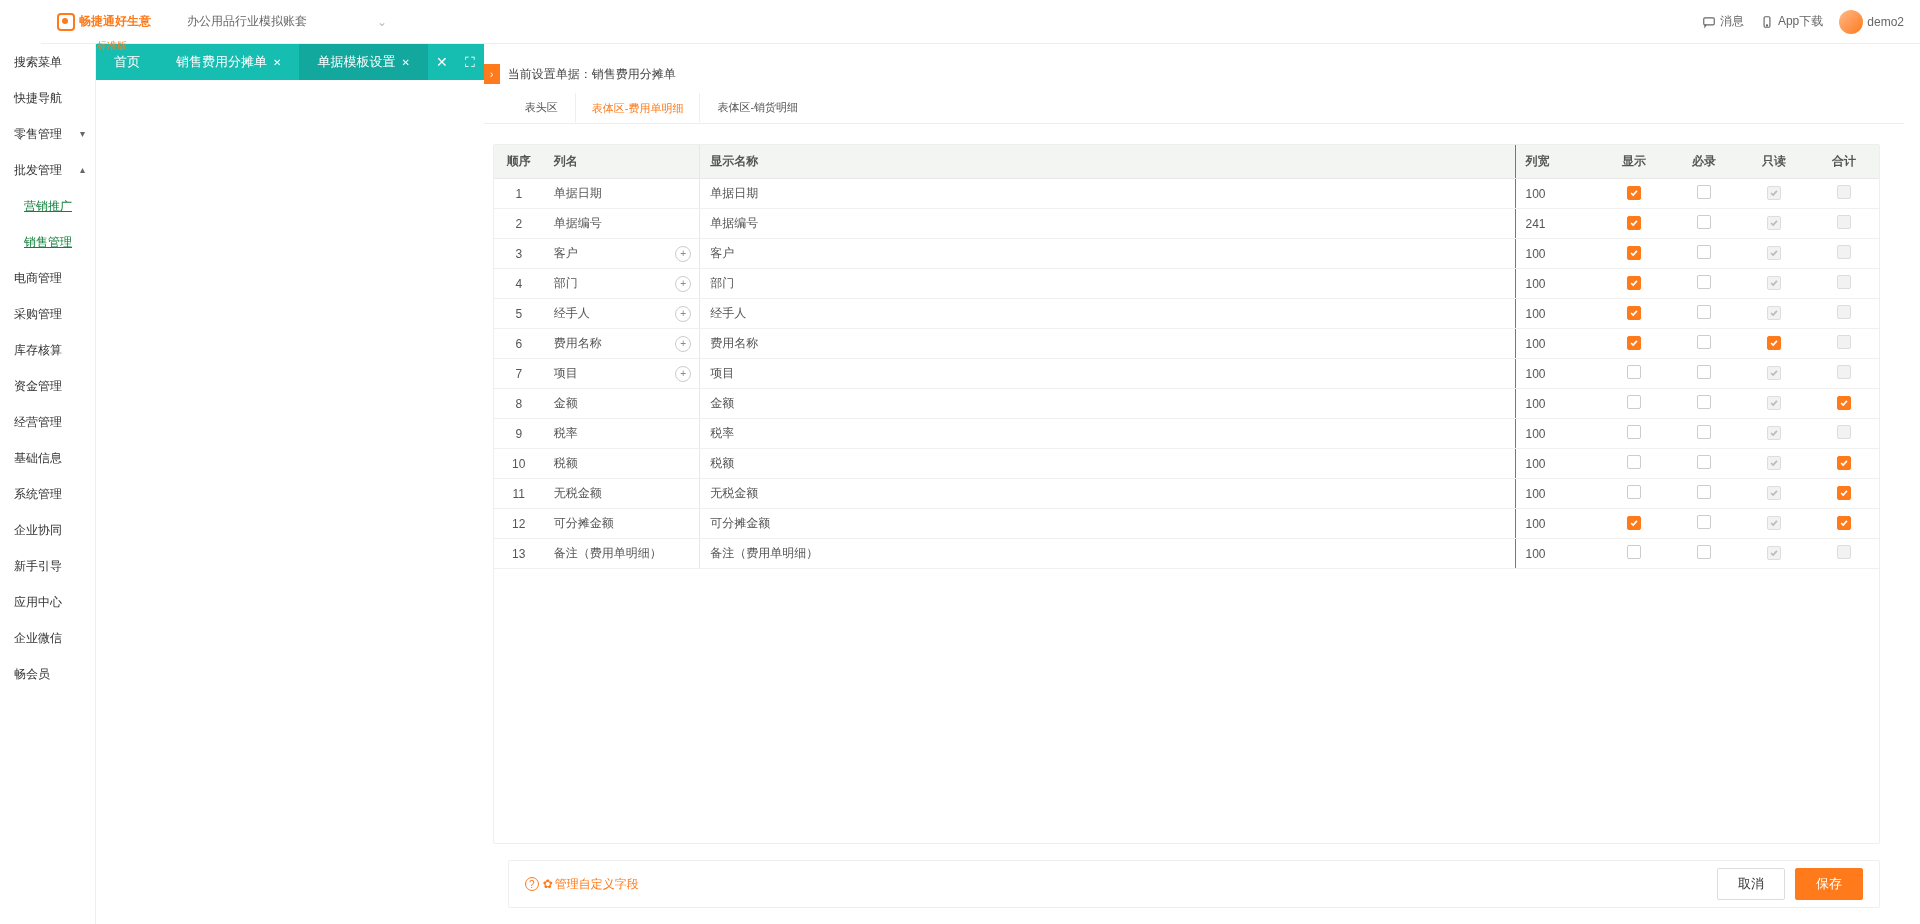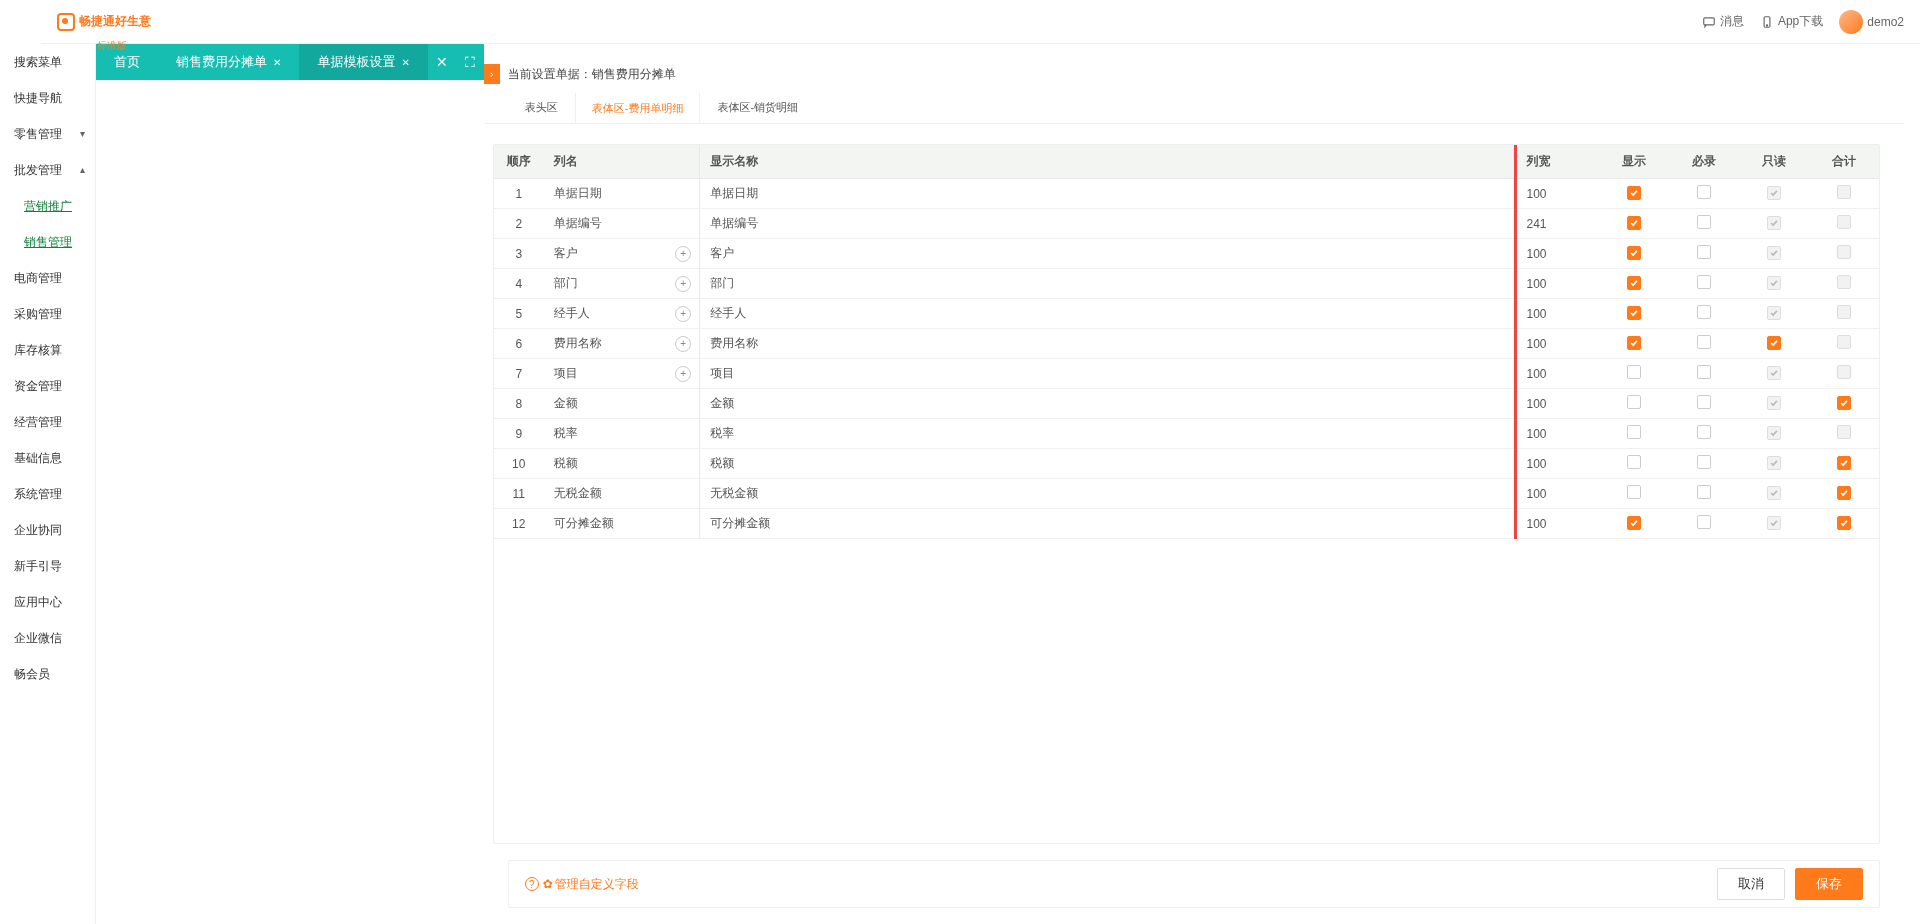--- a/index.html
+++ b/index.html
@@ -37,21 +37,21 @@
 .subtabs { display:flex; padding-left: 24px; border-bottom: 1px solid #eee; height: 32px; }
 .subtab { padding: 0 16px; height:100%; display:flex; align-items:center; font-size:11px; color:#555; cursor:pointer; border:1px solid transparent; }
 .subtab.active { color:#ff7a1a; border:1px solid #eee; border-bottom:1px solid #fff; border-top:2px solid #fff; margin-bottom:-1px; background:#fff; }
 
 .table-wrap { margin: 20px 24px 0 9px; border:1px solid #eee; border-radius:2px; flex:1; overflow:auto;}
 table { width:100%; border-collapse: collapse; font-size:12px; }
 th { background: #f3f5f2; text-align:left; padding: 8px 10px; color:#555; font-weight:600; border-bottom:1px solid #e8e8e8; }
 td { padding: 6px 10px; border-bottom:1px solid #f0f0f0; color:#555; height:28px;}
 th.seq, td.seq { width:50px; text-align:center; }
 th.name, td.name { width:156px; position:relative; border-right: 1px solid #e8e8e8;}
-th.disp, td.disp { border-right: 3px solid #ef4444;}
+th.disp, td.disp { border-right: 1px solid #ef4444;}
 th.w, td.w { width:84px; }
 th.cb, td.cb { width:70px; text-align:center; }
 .plus { position:absolute; right:8px; top:50%; transform:translateY(-50%); width:16px; height:16px; border:1px solid #ccc; border-radius:50%; display:flex; align-items:center; justify-content:center; font-size:10px; color:#888; cursor:pointer;}
 .chk { width:14px; height:14px; border:1px solid #ccc; border-radius:2px; display:inline-flex; align-items:center; justify-content:center; background:#fff;}
 .chk.on { background:#ff7a1a; border-color:#ff7a1a; color:#fff; }
 .chk.dis { background:#f2f2f2; border-color:#ddd; }
 .chk svg { width:10px; height:10px; }
 
 .footer { background:#fff; border:1px solid #eee; margin: 16px 24px 16px 24px; height:48px; display:flex; align-items:center; padding:0 16px; border-radius:2px;}
 .footer .link { color:#ff7a1a; cursor:pointer; display:flex; align-items:center; gap:4px;}
@@ -62,20 +62,24 @@
 .icon-msg,.icon-phone{width:14px;height:14px;}
 </style>
 </head>
 <body>
 
 <div class="topbar">
   <div class="logo" style="position:relative;">
     <span class="logo-icon"></span>
     <span class="logo-text">畅捷通好生意</span>
     <span class="logo-sub">标准版</span>
+  </div>
+  <div class="account-sel">
+    <span>办公用品行业模拟账套</span>
+    <span style="margin-left:70px;color:#bbb;">⌄</span>
   </div>
   <div class="top-right">
     <div class="itm">
       <svg class="icon-msg" viewBox="0 0 24 24" fill="none" stroke="#666" stroke-width="2">
           <rect x="3" y="5" width="18" height="12" rx="2"></rect>
           <path d="M7 17l-2 3v-3"></path>
         </svg>
       <span>消息</span>
     </div>
     <div class="itm">
@@ -405,20 +409,34 @@
                     <svg viewBox="0 0 24 24" fill="none" stroke="#bbb" stroke-width="4">
                       <path d="M5 12l5 5L19 7"></path>
                     </svg>
                   </span></td>
                 <td class="cb"><span class="chk on">
                     <svg viewBox="0 0 24 24" fill="none" stroke="#fff" stroke-width="4">
                       <path d="M5 12l5 5L19 7"></path>
                     </svg>
                   </span></td>
               </tr>
+              <tr>
+                <td class="seq">13</td>
+                <td class="name"><span>备注（费用单明细）</span></td>
+                <td class="disp">备注（费用单明细）</td>
+                <td class="w">100</td>
+                <td class="cb"><span class="chk"></span></td>
+                <td class="cb"><span class="chk"></span></td>
+                <td class="cb"><span class="chk dis">
+                    <svg viewBox="0 0 24 24" fill="none" stroke="#bbb" stroke-width="4">
+                      <path d="M5 12l5 5L19 7"></path>
+                    </svg>
+                  </span></td>
+                <td class="cb"><span class="chk dis"></span></td>
+              </tr>
             </tbody>
         </table>
       </div>
 
       <div class="footer">
         <span style="color:#ff7a1a;margin-right:4px;border:1px solid #ff7a1a;border-radius:50%;width:14px;height:14px;display:inline-flex;align-items:center;justify-content:center;font-size:10px;">?</span>
         <span style="color:#ff7a1a;margin-right:2px;">✿</span>
         <span class="link">管理自定义字段</span>
         <div class="right">
           <div class="btn">取消</div>

